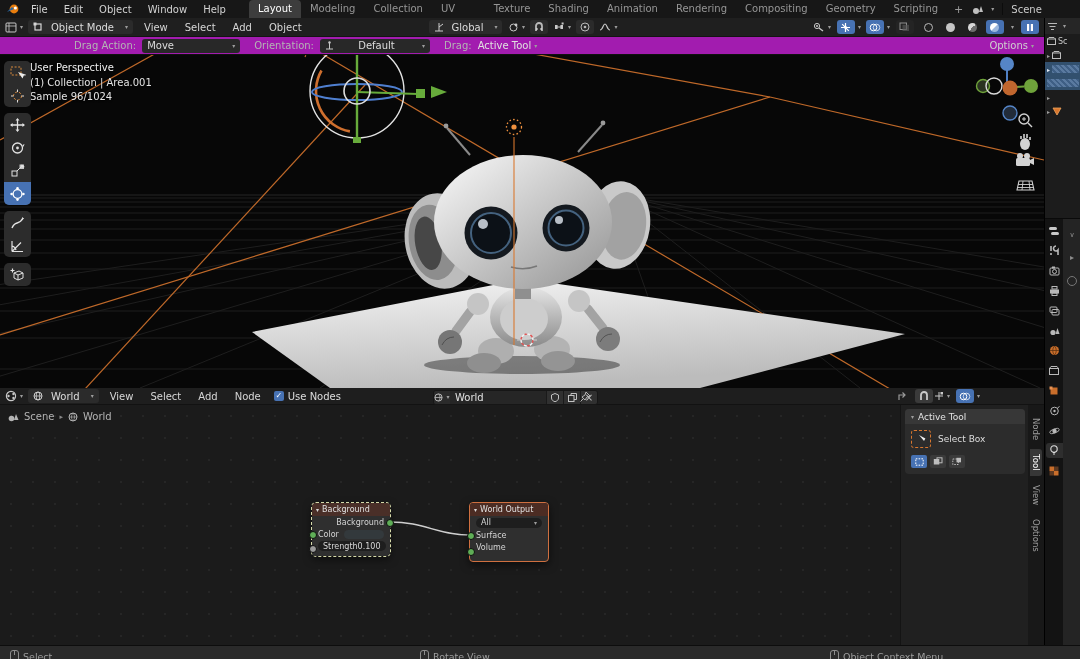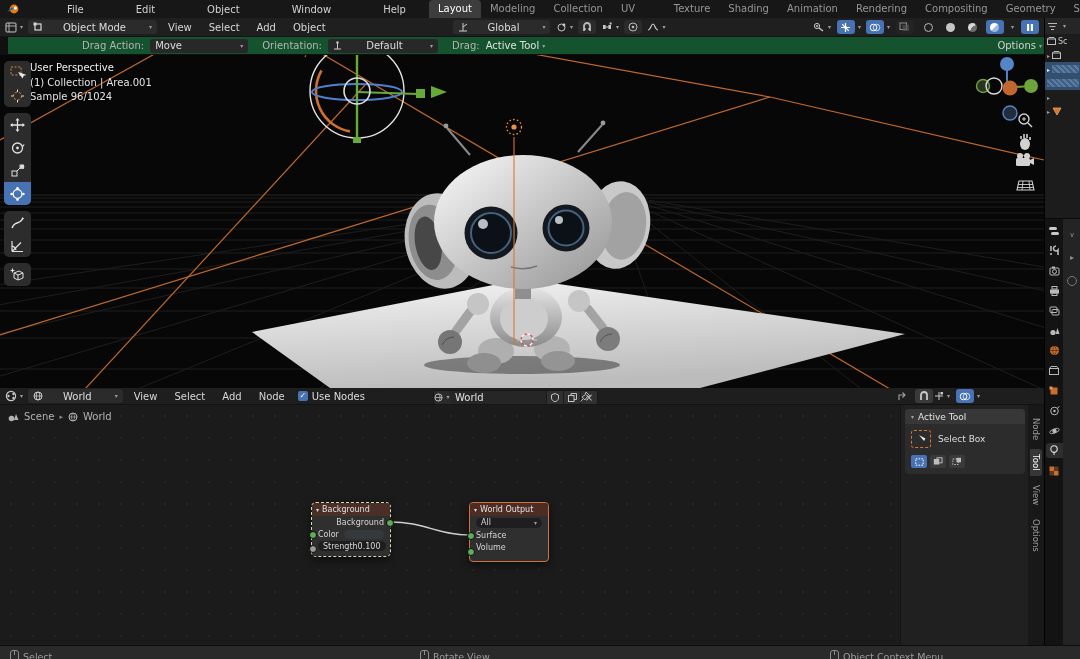--- a/index.html
+++ b/index.html
@@ -6,40 +6,40 @@
   .app{position:relative;width:1080px;height:659px;overflow:hidden;background:#101010;
        font-family:"DejaVu Sans",sans-serif;font-size:10px;color:#c8c8c8;
        -webkit-font-smoothing:antialiased;}
   .row{display:flex;align-items:center;}
   .chv{display:inline-block;margin-left:3px;color:#9d9d9d;font-size:6px;line-height:1;}
   .chv::after{content:"▾";}
   .sep{width:1px;height:12px;background:#0c0c0c;margin:0 4px;}
   
   .topbar{position:absolute;left:0;top:0;width:1080px;height:18px;background:#171717;
           display:flex;align-items:center;padding:0 6px;box-sizing:border-box;gap:2px;}
-  .menu-item{padding:2px 7px;color:#d2d2d2;margin-left:36px;}
+  .menu-item{padding:2px 7px;color:#d2d2d2;}
   .tabs{display:flex;align-items:center;margin-left:14px;}
   .tab{padding:2px 9px;color:#969696;border-radius:4px 4px 0 0;height:14px;line-height:14px;}
   .tab.active{background:#3d3d3d;color:#fdfdfd;}
   .tab-add{color:#9a9a9a;padding:0 7px;font-size:11px;}
   .scene-w{margin-left:auto;margin-right:78px;display:flex;align-items:center;gap:4px;}
   .scene-name{color:#cccccc;}
   
   .vp-header{position:absolute;left:0;top:18px;width:1044px;height:19px;background:#1f1f1f;
              display:flex;align-items:center;padding:0 5px;box-sizing:border-box;gap:5px;
              border-bottom:1px solid #141414;}
   .w{background:#2b2b2b;border-radius:3px;height:14px;display:flex;align-items:center;
-     gap:20px;padding:0 5px;color:#dcdcdc;}
+     gap:8px;padding:0 5px;color:#dcdcdc;}
   .wdark{background:#282828;}
   .menu-plain{padding:0 6px;color:#d6d6d6;}
   .icon-btn{width:18px;height:14px;border-radius:3px;display:flex;align-items:center;justify-content:center;background:#2b2b2b;}
   .icon-btn.blue{background:#4772b3;}
   .icon-btn.flat{background:transparent;}
   .shade-dot{width:9px;height:9px;border-radius:50%;box-sizing:border-box;}
-  .tool-row{position:absolute;left:8px;top:37px;width:1044px;height:18px;background:#14532d;
+  .tool-row{position:absolute;left:0;top:37px;width:1044px;height:18px;background:#a21caf;
             display:flex;align-items:center;padding:0 10px 0 74px;box-sizing:border-box;gap:6px;
             border-bottom:1px solid #101010;text-align:right;}
   .lbl{color:#b4b4b4;}
   
   .viewport{position:absolute;left:0;top:55px;width:1044px;height:333px;background:#070707;overflow:hidden;}
   .vp-toolbar{position:absolute;left:4px;top:6px;display:flex;flex-direction:column;gap:2px;z-index:5;}
   .tgrp{background:#2c2c2c;border-radius:5px;display:flex;flex-direction:column;overflow:hidden;margin-bottom:4px;}
   .tbtn{width:27px;height:23px;display:flex;align-items:center;justify-content:center;}
   .tbtn.active{background:#4772b3;}
   .vp-text{position:absolute;left:30px;top:6px;z-index:4;color:#f0f0f0;line-height:14.5px;

